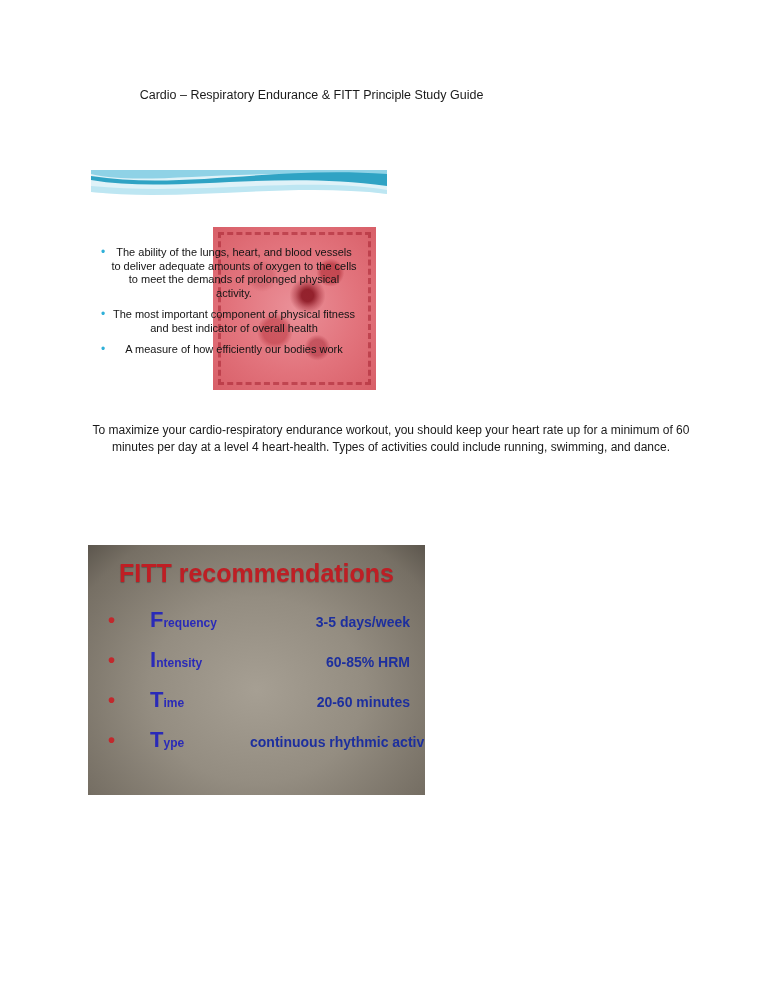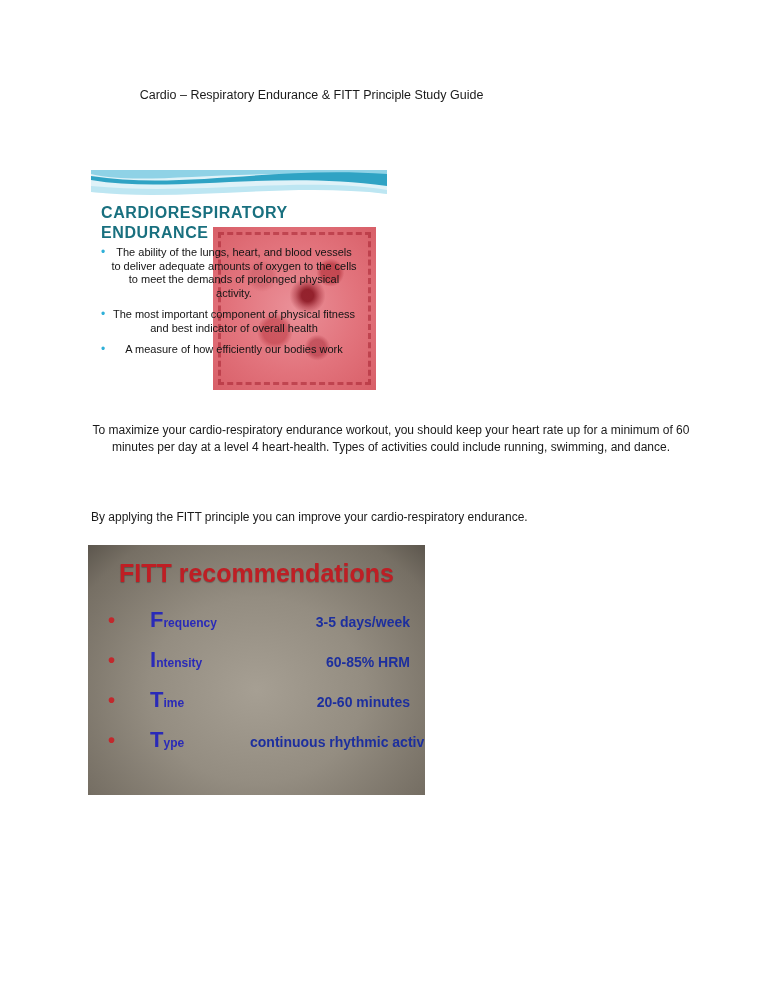--- a/index.html
+++ b/index.html
@@ -97,43 +97,38 @@
     <div class="wave-band">
       <svg width="296" height="30" viewBox="0 0 296 30" xmlns="http://www.w3.org/2000/svg">
         <rect x="0" y="0" width="296" height="30" fill="#dff2f8"></rect>
         <path d="M0,4 C60,18 140,-6 296,10 L296,0 L0,0 Z" fill="#8fd2e6"></path>
         <path d="M0,10 C80,24 180,0 296,16 L296,4 C180,-4 90,20 0,6 Z" fill="#2fa3c4"></path>
         <path d="M0,22 C90,30 200,10 296,24 L296,30 L0,30 Z" fill="#ffffff"></path>
         <path d="M0,16 C100,26 210,6 296,20 L296,24 C200,12 90,32 0,22 Z" fill="#bde6f2"></path>
       </svg>
     </div>
     <div class="grunge"></div>
-    <div class="slide1-title">
-      <span>CARDIORESPIRATORY</span><br>
-      <span>ENDURANCE</span>
-    </div>
     <ul class="slide1-bullets">
       <li>
         <span class="dot">•</span>
         <span class="btxt">The ability of the lungs, heart, and blood vessels to deliver  adequate amounts of oxygen to the cells to meet the demands of prolonged physical activity.</span>
       </li>
       <li>
         <span class="dot">•</span>
         <span class="btxt">The most important component of physical fitness and best indicator of overall health</span>
       </li>
       <li>
         <span class="dot">•</span>
         <span class="btxt">A measure of how efficiently our bodies work</span>
       </li>
     </ul>
   </div>
 
   <p class="doc-para para-maximize">To maximize your cardio-respiratory endurance workout, you should keep your heart rate up for a minimum of 60 minutes per day at a level 4 heart-health.  Types of activities could include running, swimming, and dance.</p>
 
-  <p class="doc-para para-fitt">By applying the FITT principle you can improve your cardio-respiratory endurance.</p>
 
   <div class="slide2">
     <div class="slide2-title">FITT recommendations</div>
     <div class="fitt-rows">
 
       <div class="fitt-row">
         <span class="fitt-bullet">•</span>
         <span class="fitt-label"><span class="fitt-letter">F</span><span class="fitt-rest">requency</span></span>
         <span class="fitt-value">3-5 days/week</span>
       </div>

